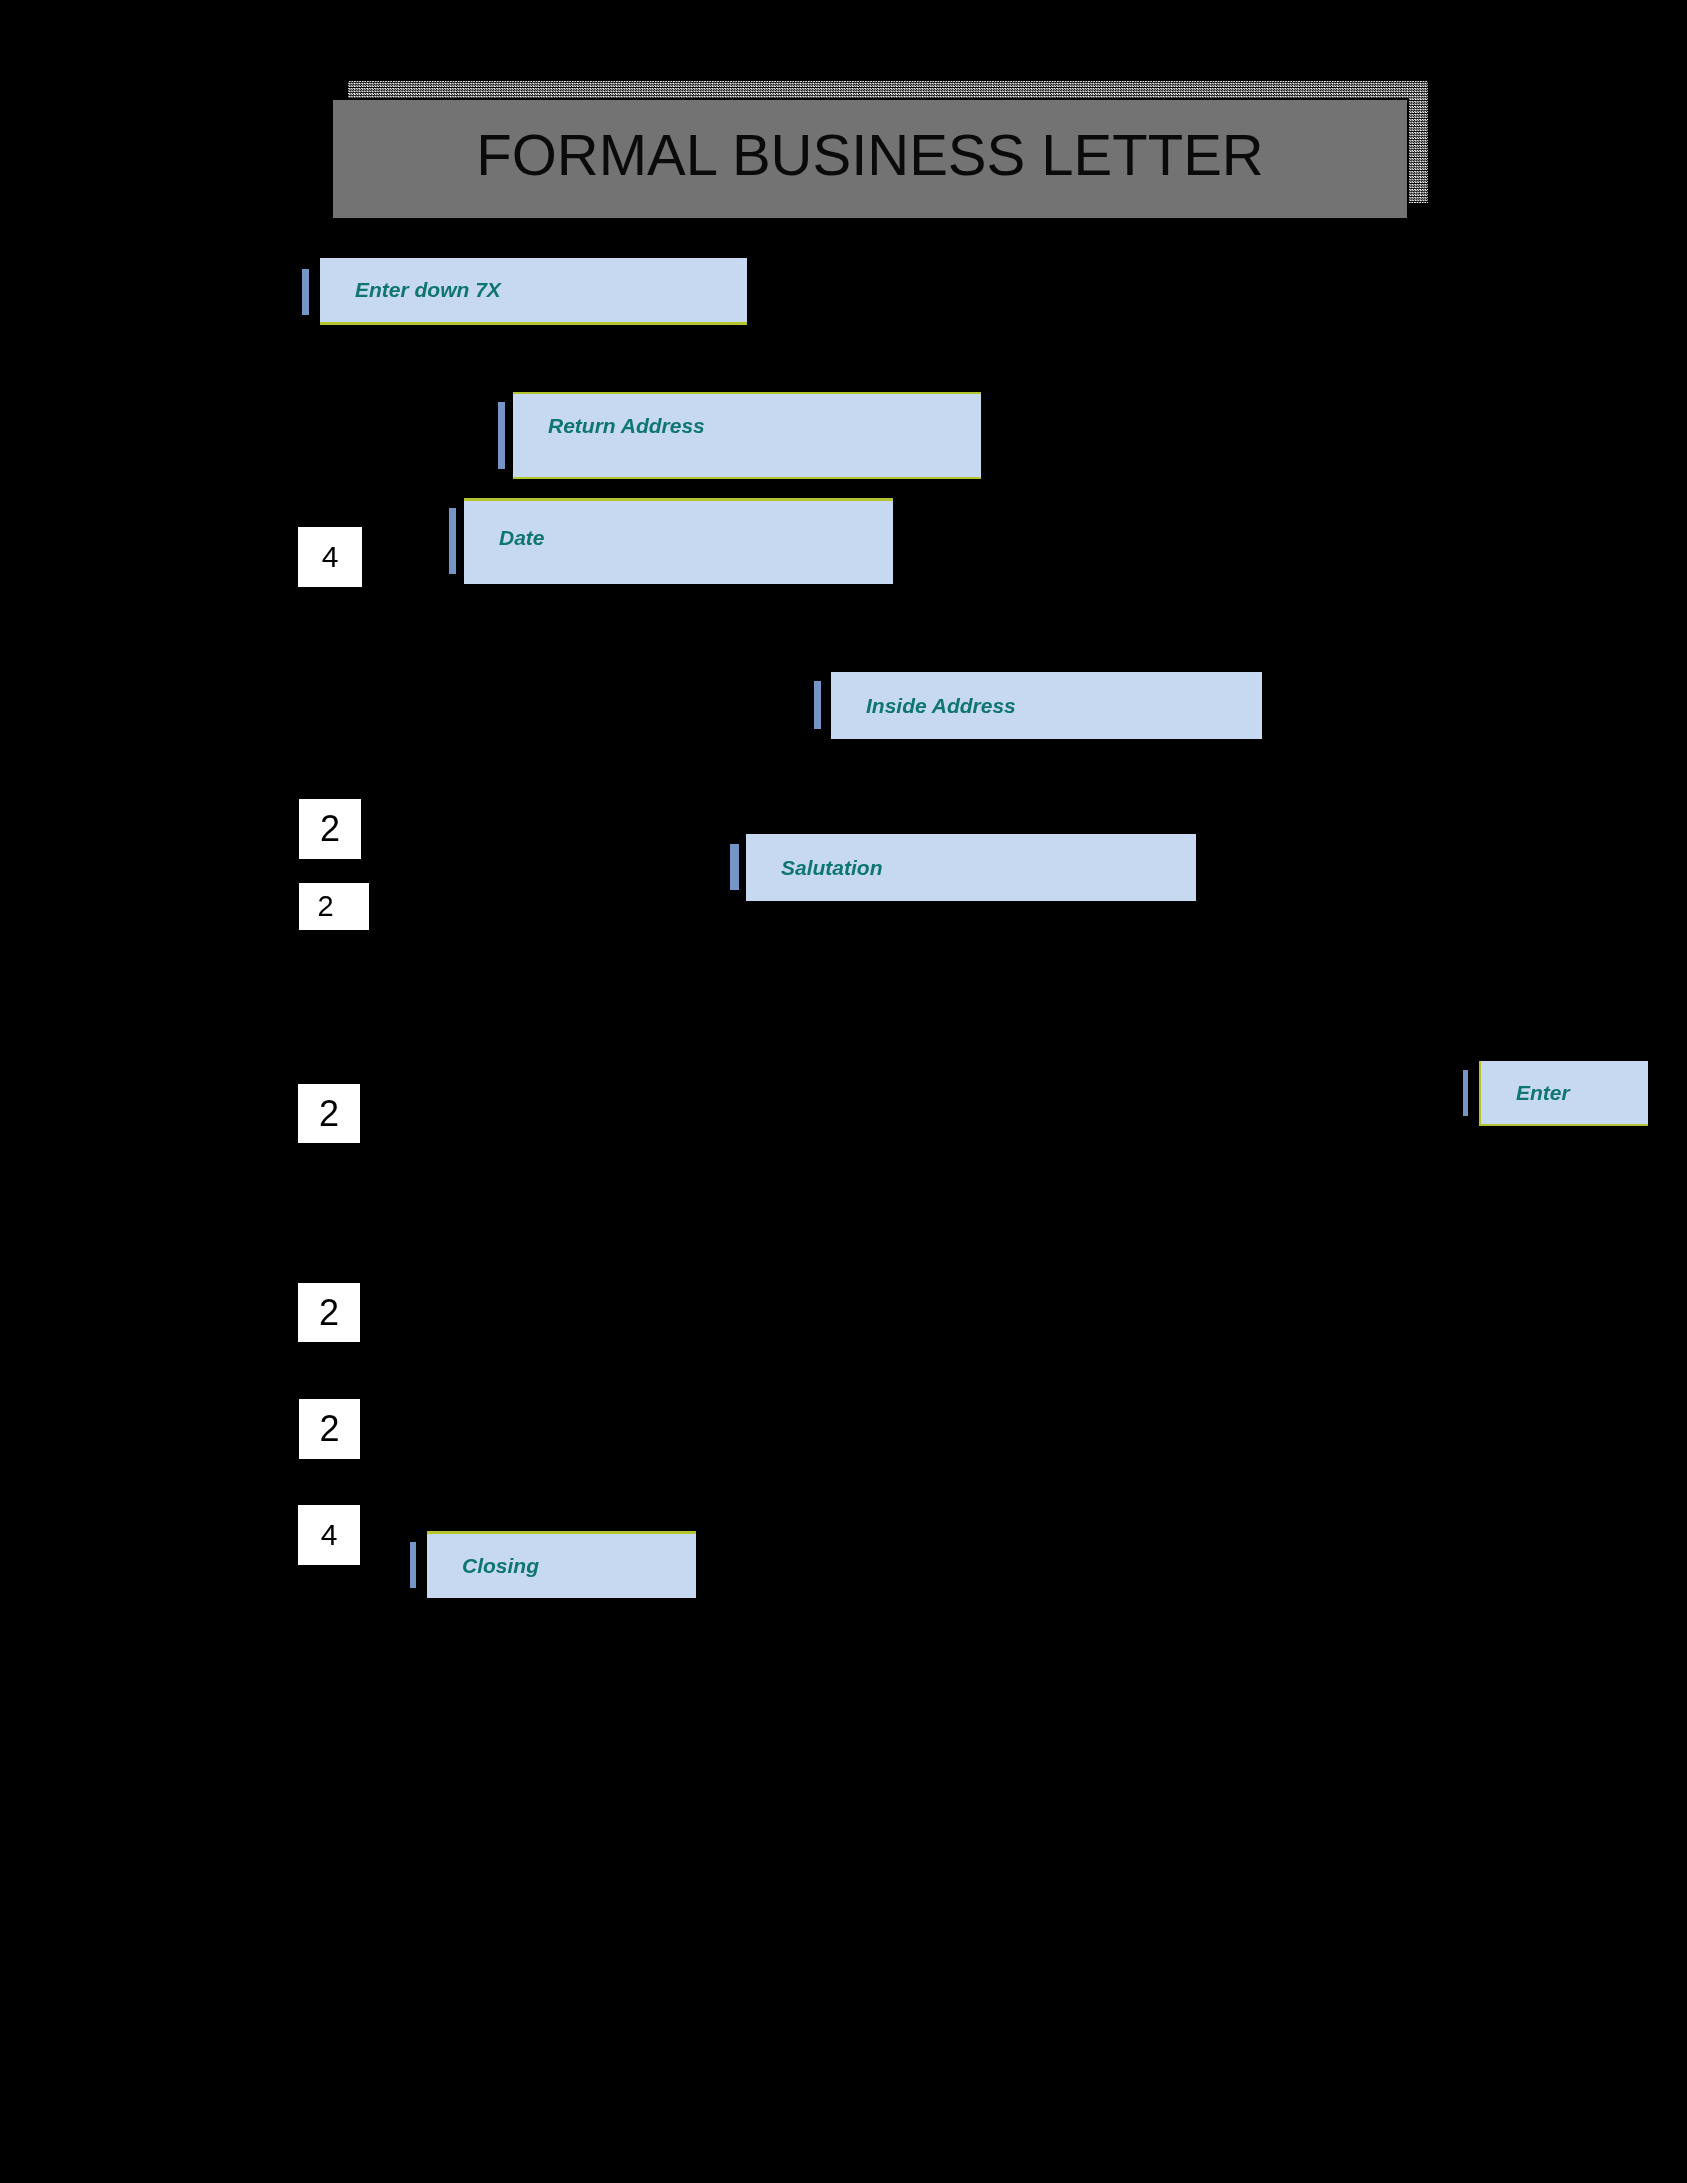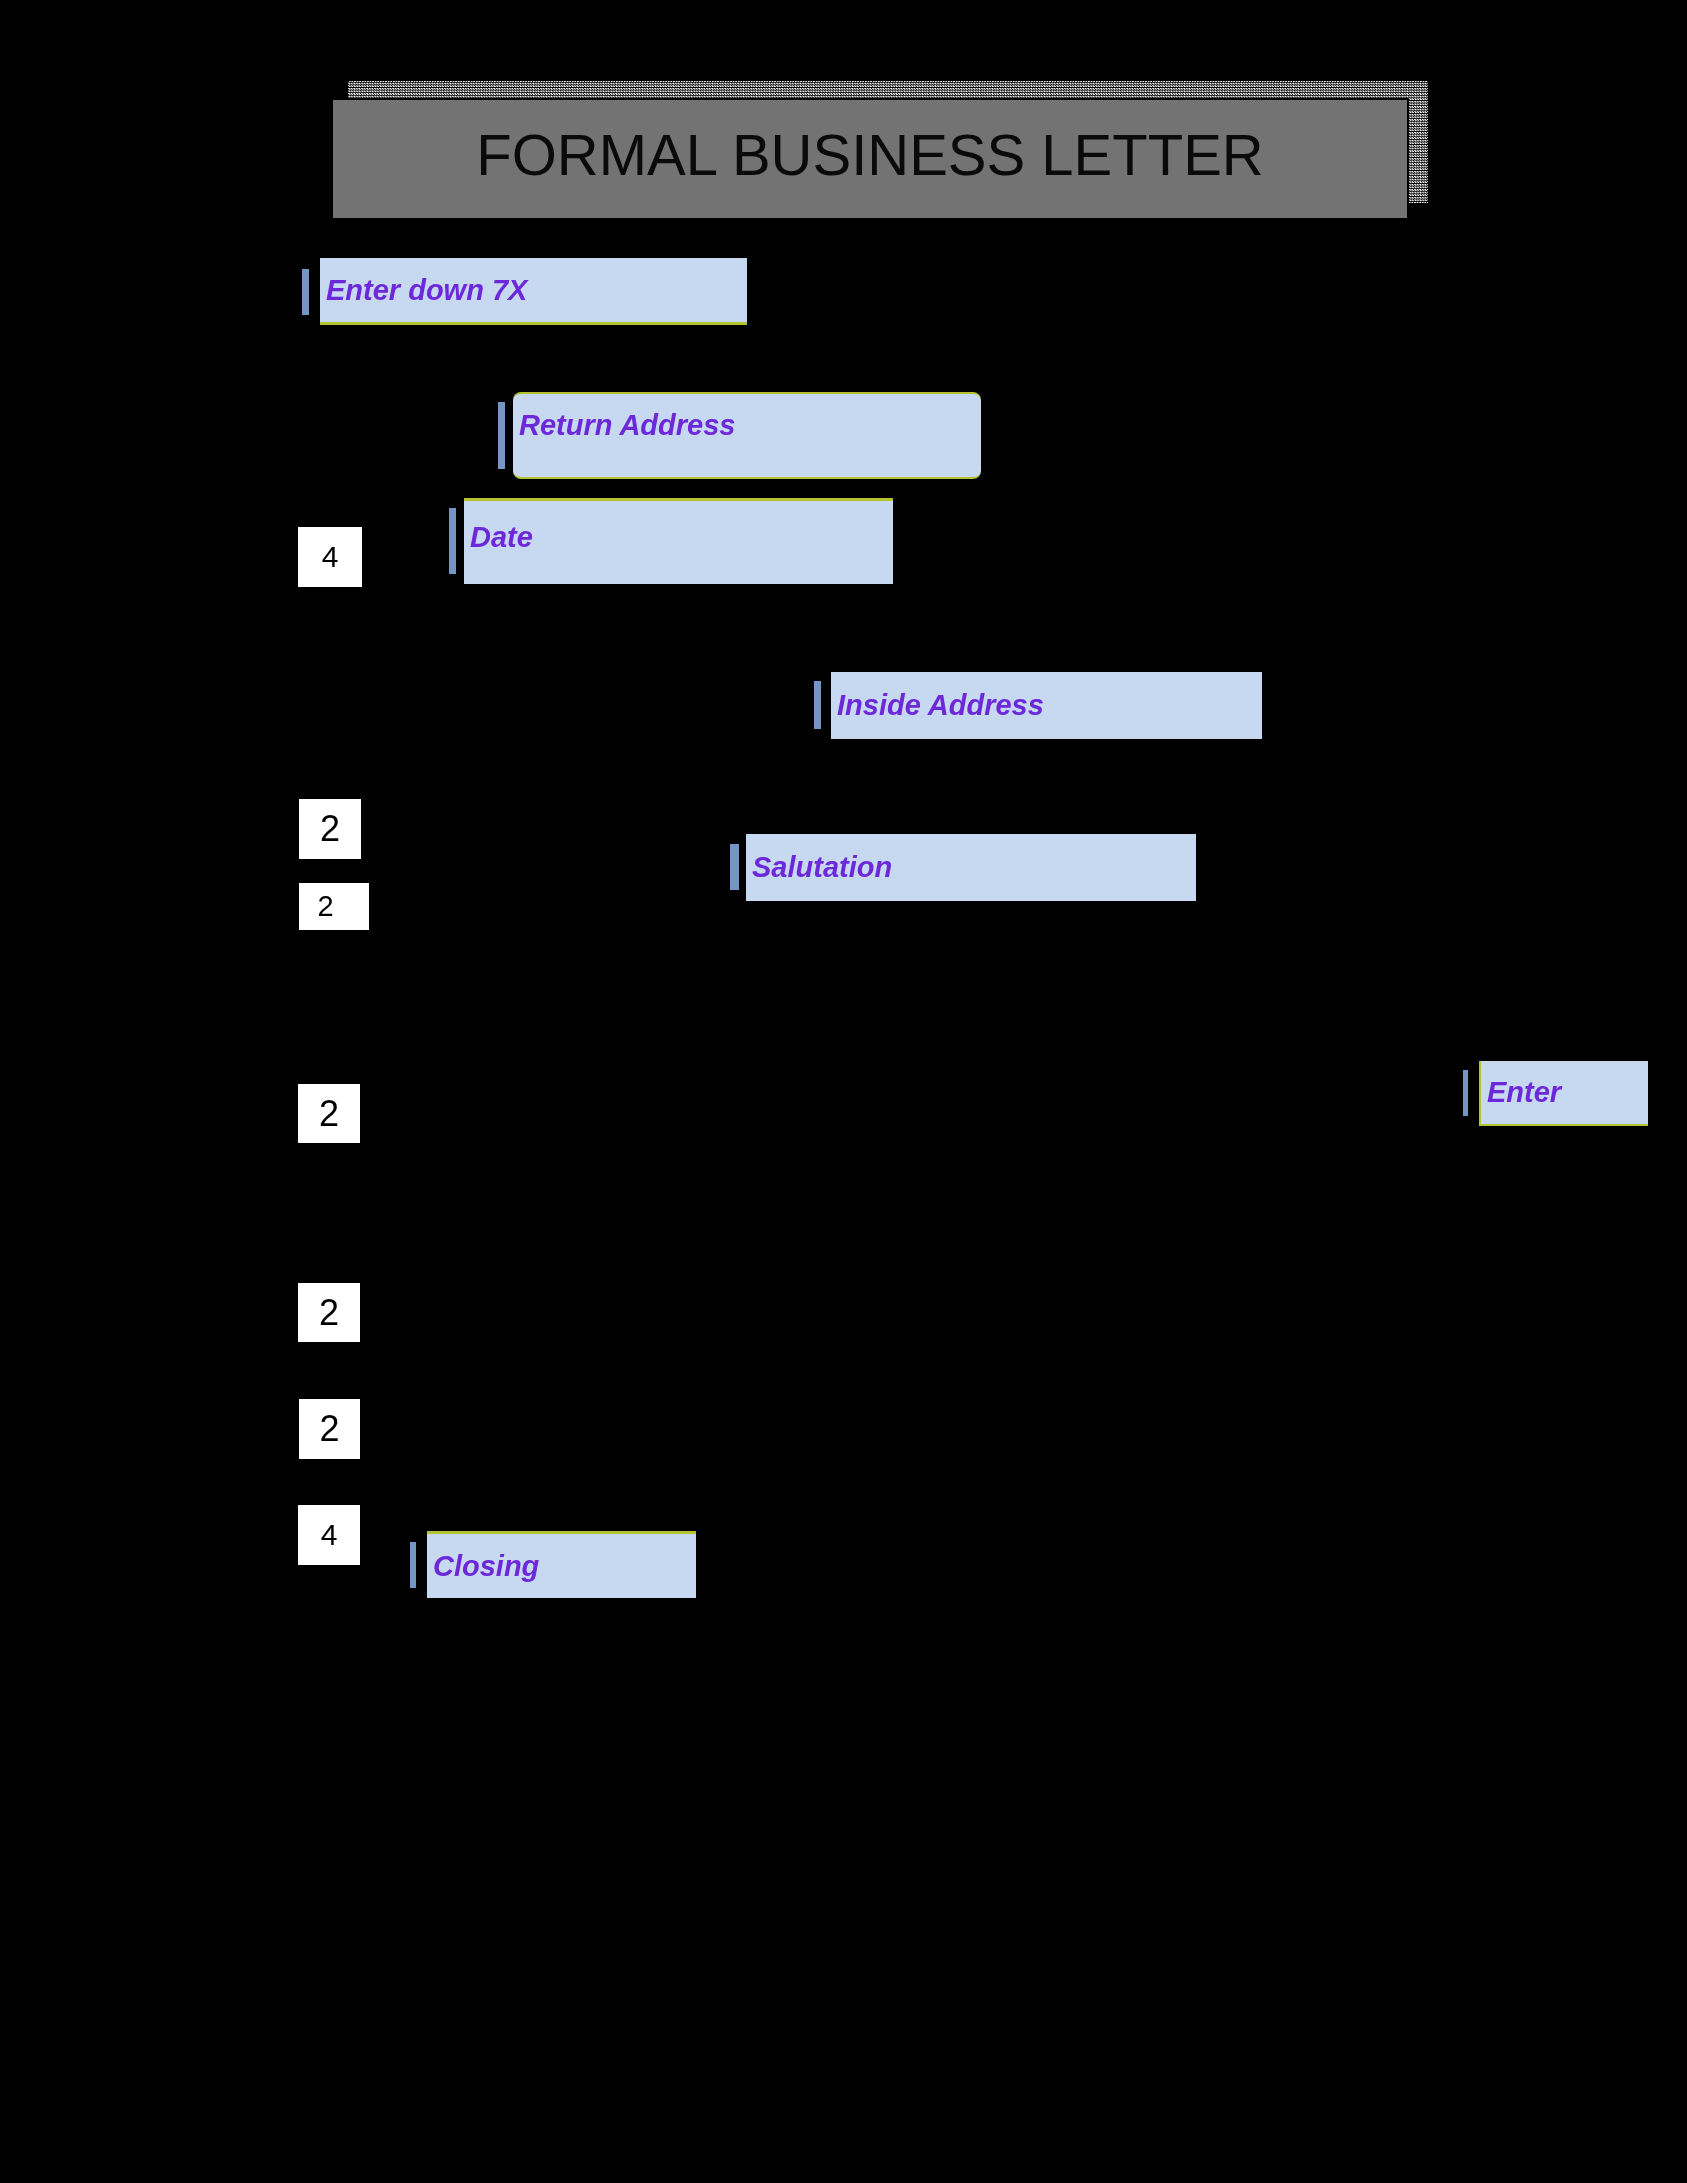--- a/index.html
+++ b/index.html
@@ -48,32 +48,32 @@
   .callout {
     position: absolute;
     box-sizing: border-box;
     background: #c6d9f1;
     display: flex;
     align-items: center;
   }
   .callout .label {
     font-style: italic;
     font-weight: 700;
-    font-size: 29px;
-    color: #6d28d9;
-    padding-left: 6px;
+    font-size: 21px;
+    color: #0f766e;
+    padding-left: 35px;
     white-space: nowrap;
   }
   .bar {
     position: absolute;
     background: #7495c6;
   }
 
   .co-enter      { left: 320px;  top: 258px;  width: 427px; height: 67px; border-bottom: 3.3px solid #b3c42f; }
-  .co-return     { left: 513px;  top: 392px;  width: 468px; height: 87px; border-top: 2.6px solid #b3c42f; border-bottom: 2.6px solid #b3c42f; border-radius: 8px; }
+  .co-return     { left: 513px;  top: 392px;  width: 468px; height: 87px; border-top: 2.6px solid #b3c42f; border-bottom: 2.6px solid #b3c42f; }
   .co-return .label { padding-bottom: 20px; }
   .co-date       { left: 464px;  top: 498px;  width: 429px; height: 86px; border-top: 3.3px solid #b3c42f; }
   .co-date .label { padding-bottom: 9.3px; }
   .co-inside     { left: 831px; top: 672px; width: 431px; height: 67px; }
   .co-salutation { left: 746px; top: 834px; width: 450px; height: 67px; }
   .co-body       { left: 1479px; top: 1061px; width: 169px; height: 65px; border-left: 2.6px solid #b3c42f; border-bottom: 2.6px solid #b3c42f; }
   .co-closing    { left: 427px;  top: 1531px; width: 269px; height: 67px; border-top: 3.3px solid #b3c42f; }
 
   .bar-enter      { left: 302px;  top: 269px;  width: 7.3px; height: 46px; }
   .bar-return     { left: 498px;  top: 402px;  width: 7.3px; height: 67px; }

